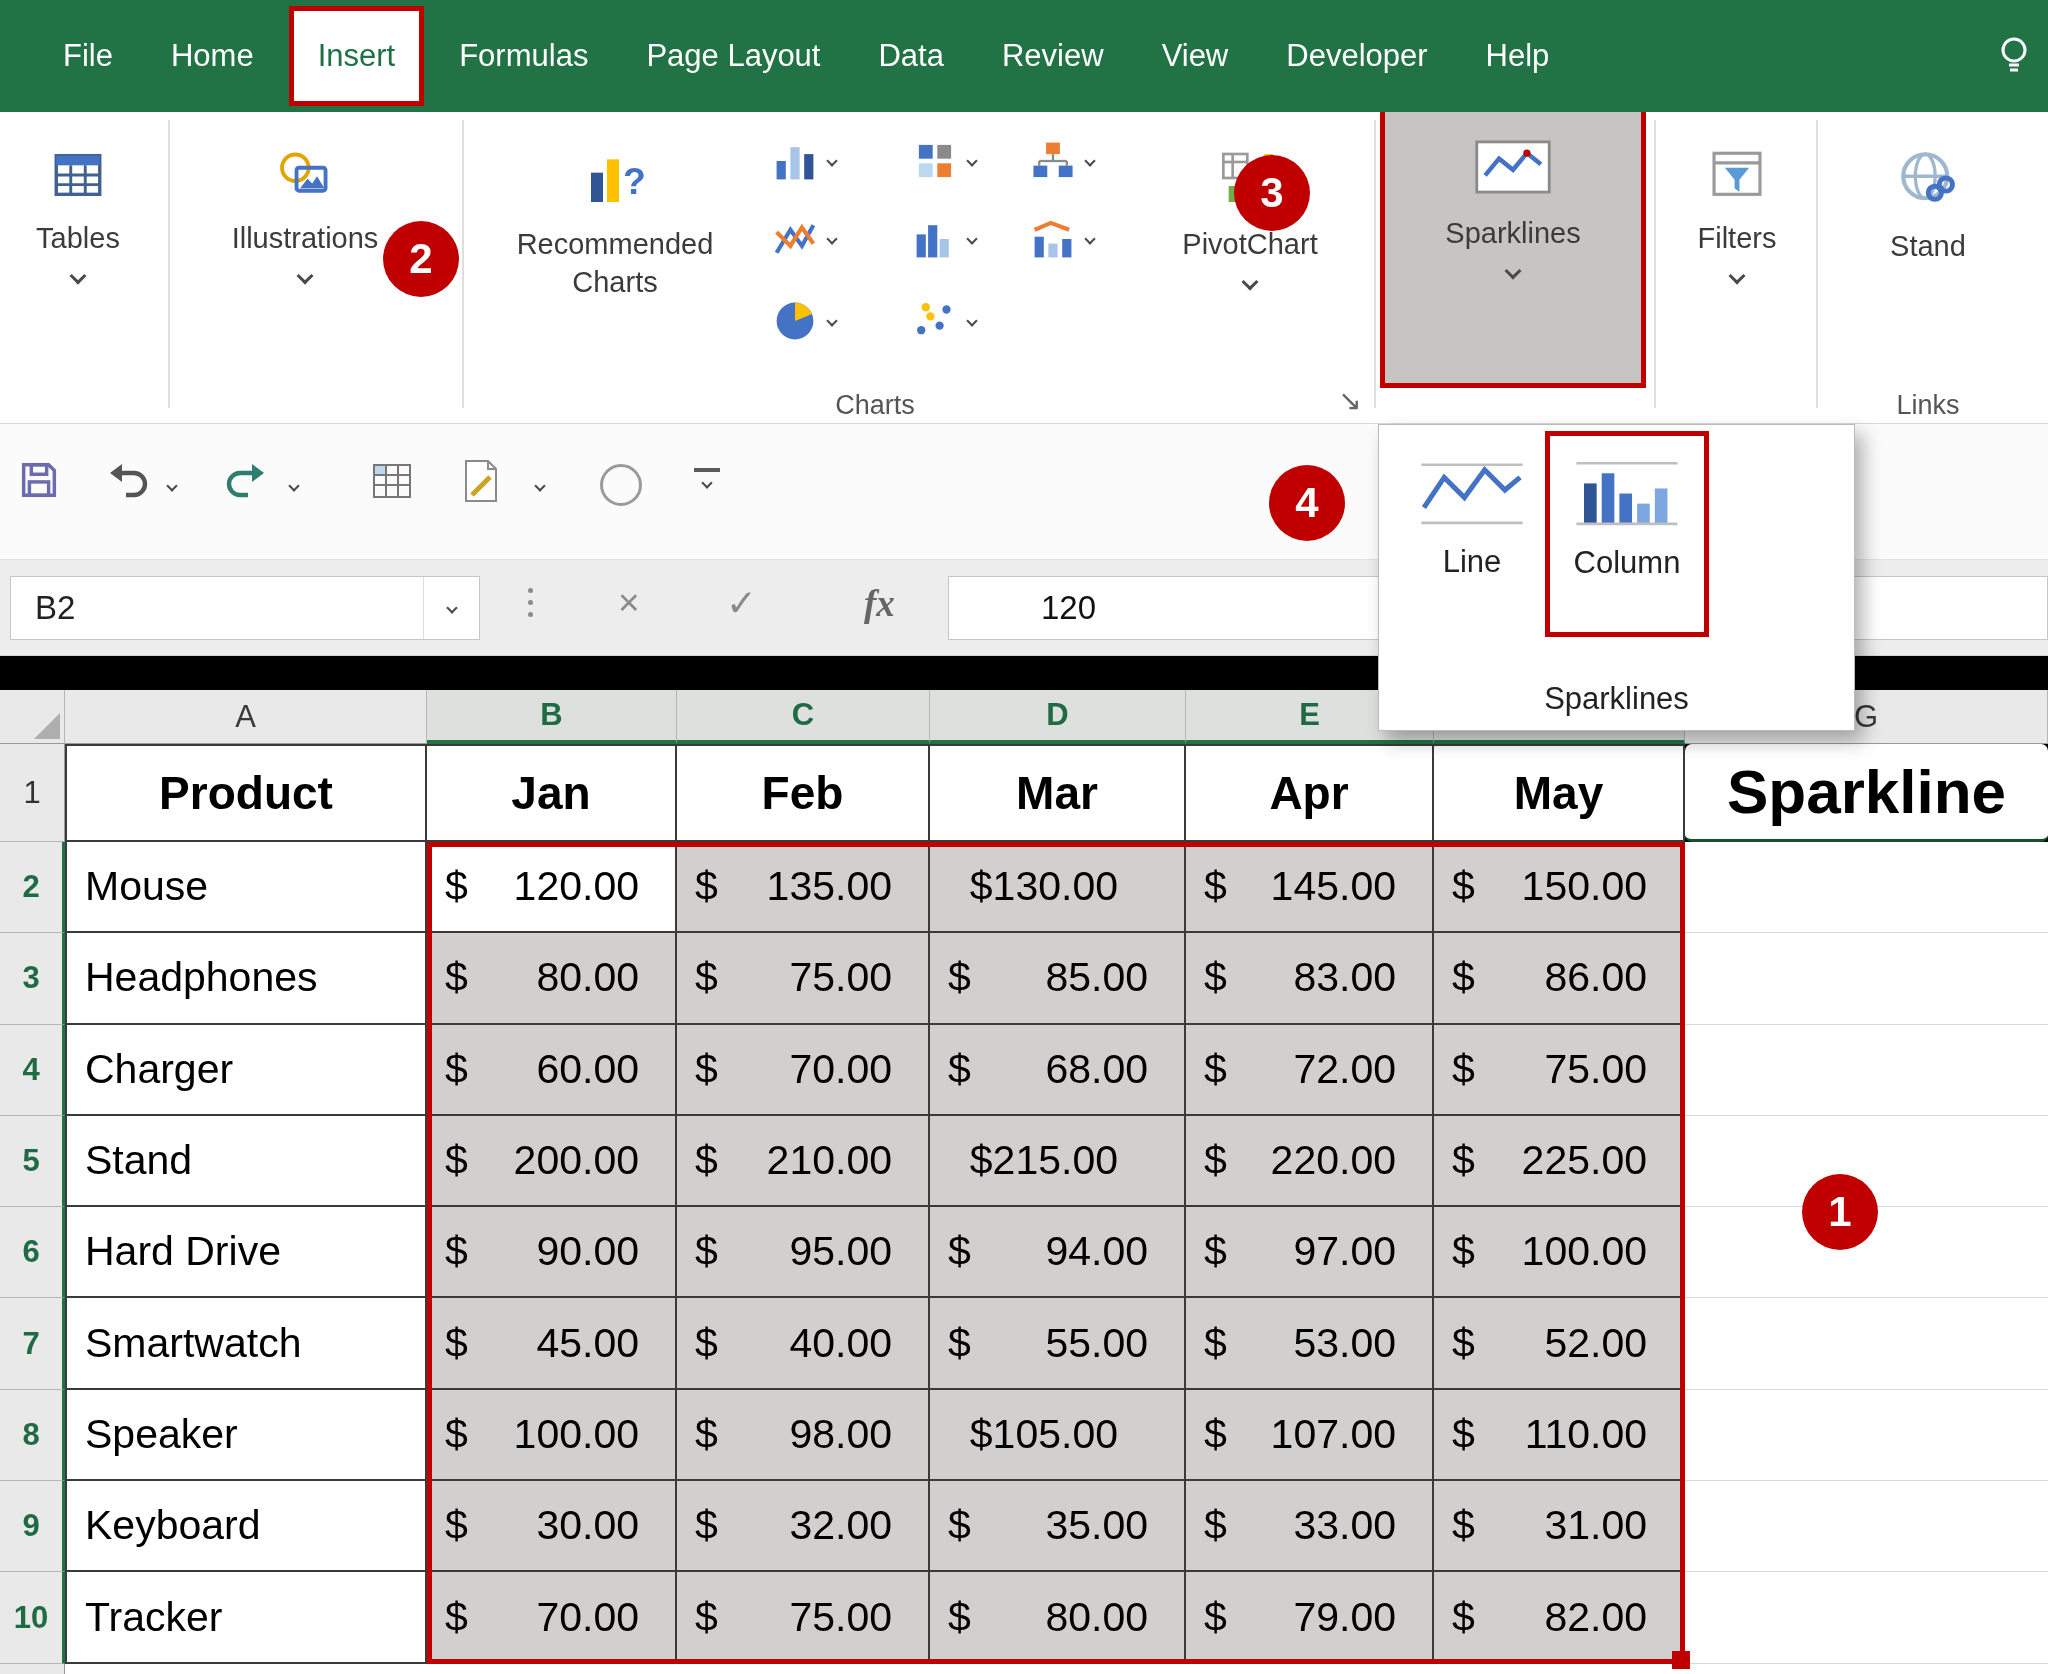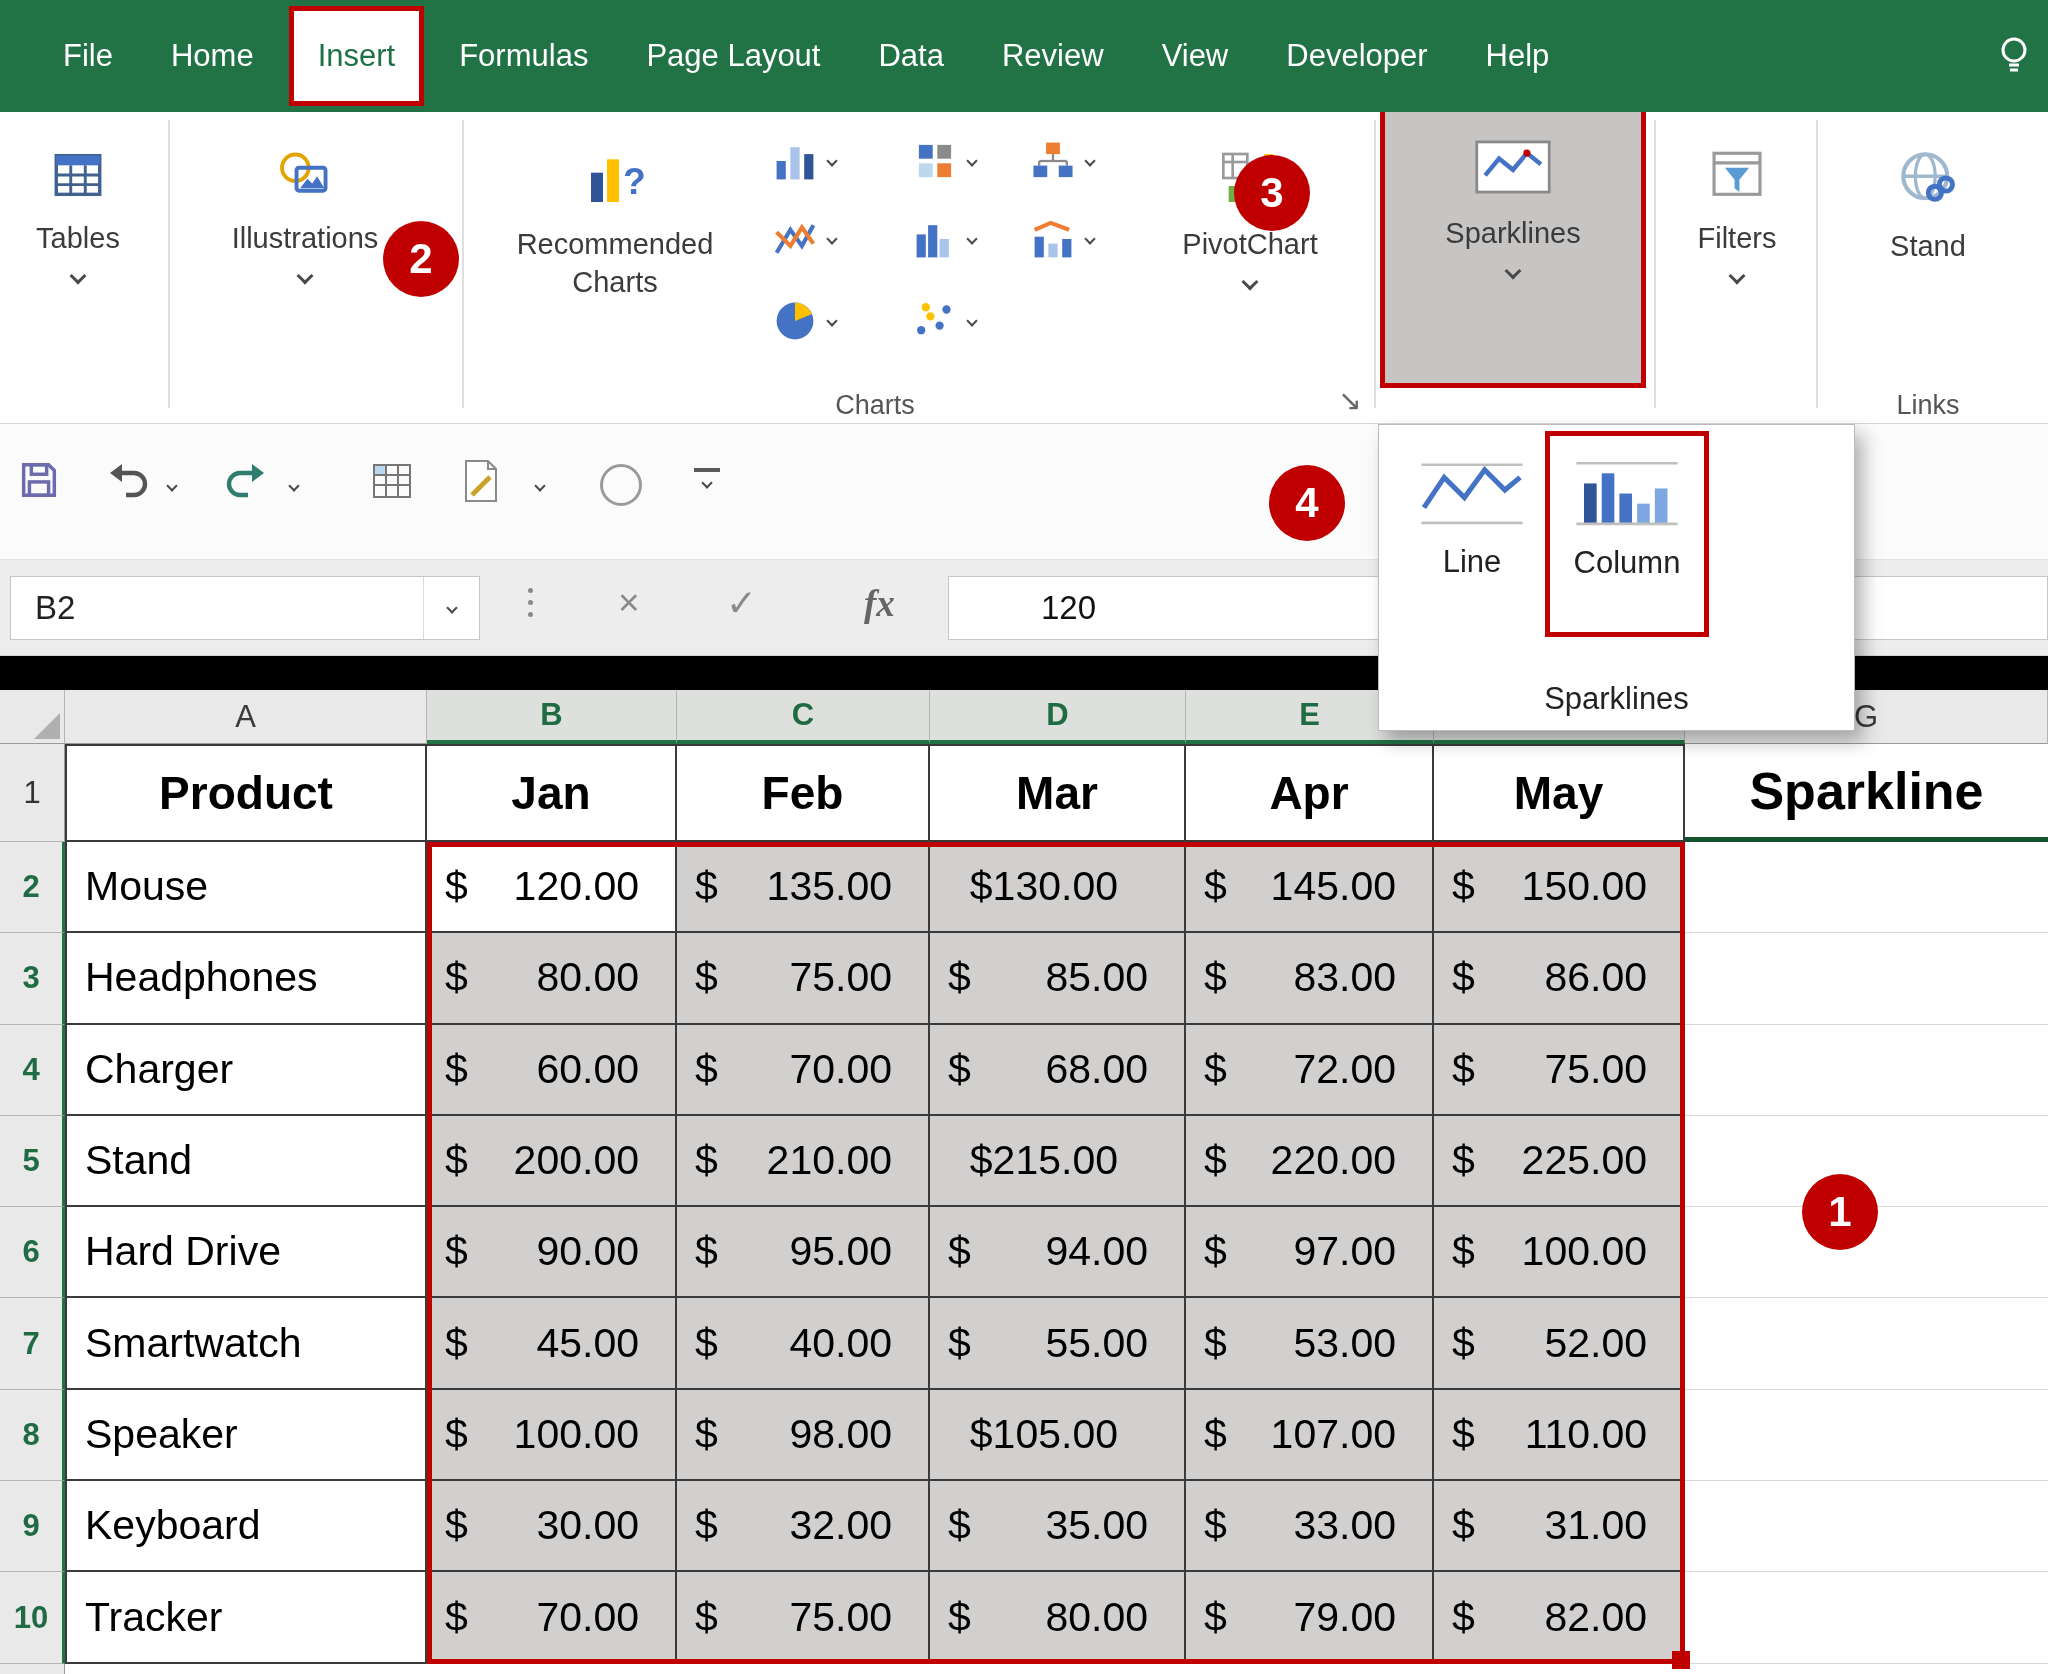--- a/index.html
+++ b/index.html
@@ -71,21 +71,21 @@
   .tb { border-right:2px solid #3A3A3A; border-bottom:2px solid #3A3A3A; }
   .tl { border-left:2px solid #3A3A3A; }
   .tt { border-top:2px solid #3A3A3A; }
   .th { font-weight:bold; font-size:46px; justify-content:center; }
   .prod { padding-left:18px;text-align:right; }
   .money { justify-content:space-between; padding:0 36px 0 18px; }
   .money.compact { justify-content:flex-end; padding-right:66px; }
   .selcell { background:#D2CFCF; }
   .activecell { background:#fff; }
   .gcell { border-bottom:1px solid #D9D9D9; }
-  .gth { border-bottom:5px solid #14532d; font-weight:bold; font-size:52px; justify-content:center; }
+  .gth { border-bottom:3px solid #14532d; font-weight:bold; font-size:62px; justify-content:center;border-radius:7px; }
   .range-box { position:absolute; left:427px; top:152px; width:1258px; height:822px;
     border:5px solid #C00000; pointer-events:none; z-index:6; }
   .range-box::after { content:""; position:absolute; right:-10px; bottom:-10px; width:18px; height:18px; background:#C00000; }
   
   .panel { position:absolute; left:1378px; top:424px; width:477px; height:307px; background:#fff;
     border:1px solid #BBB; box-shadow:8px 10px 18px rgba(0,0,0,.3); z-index:40; }
   .spark-items { display:flex; padding:6px 10px 0 20px; }
   .spark-item { width:146px; height:206px; display:flex; flex-direction:column; align-items:center; padding-top:16px; }
   .spark-item.hl { border:5px solid #C00000; width:164px; padding-top:12px; }
   .spark-item .slabel { font-size:31px; color:#222; margin-top:6px; text-align:center; line-height:1.25; }

